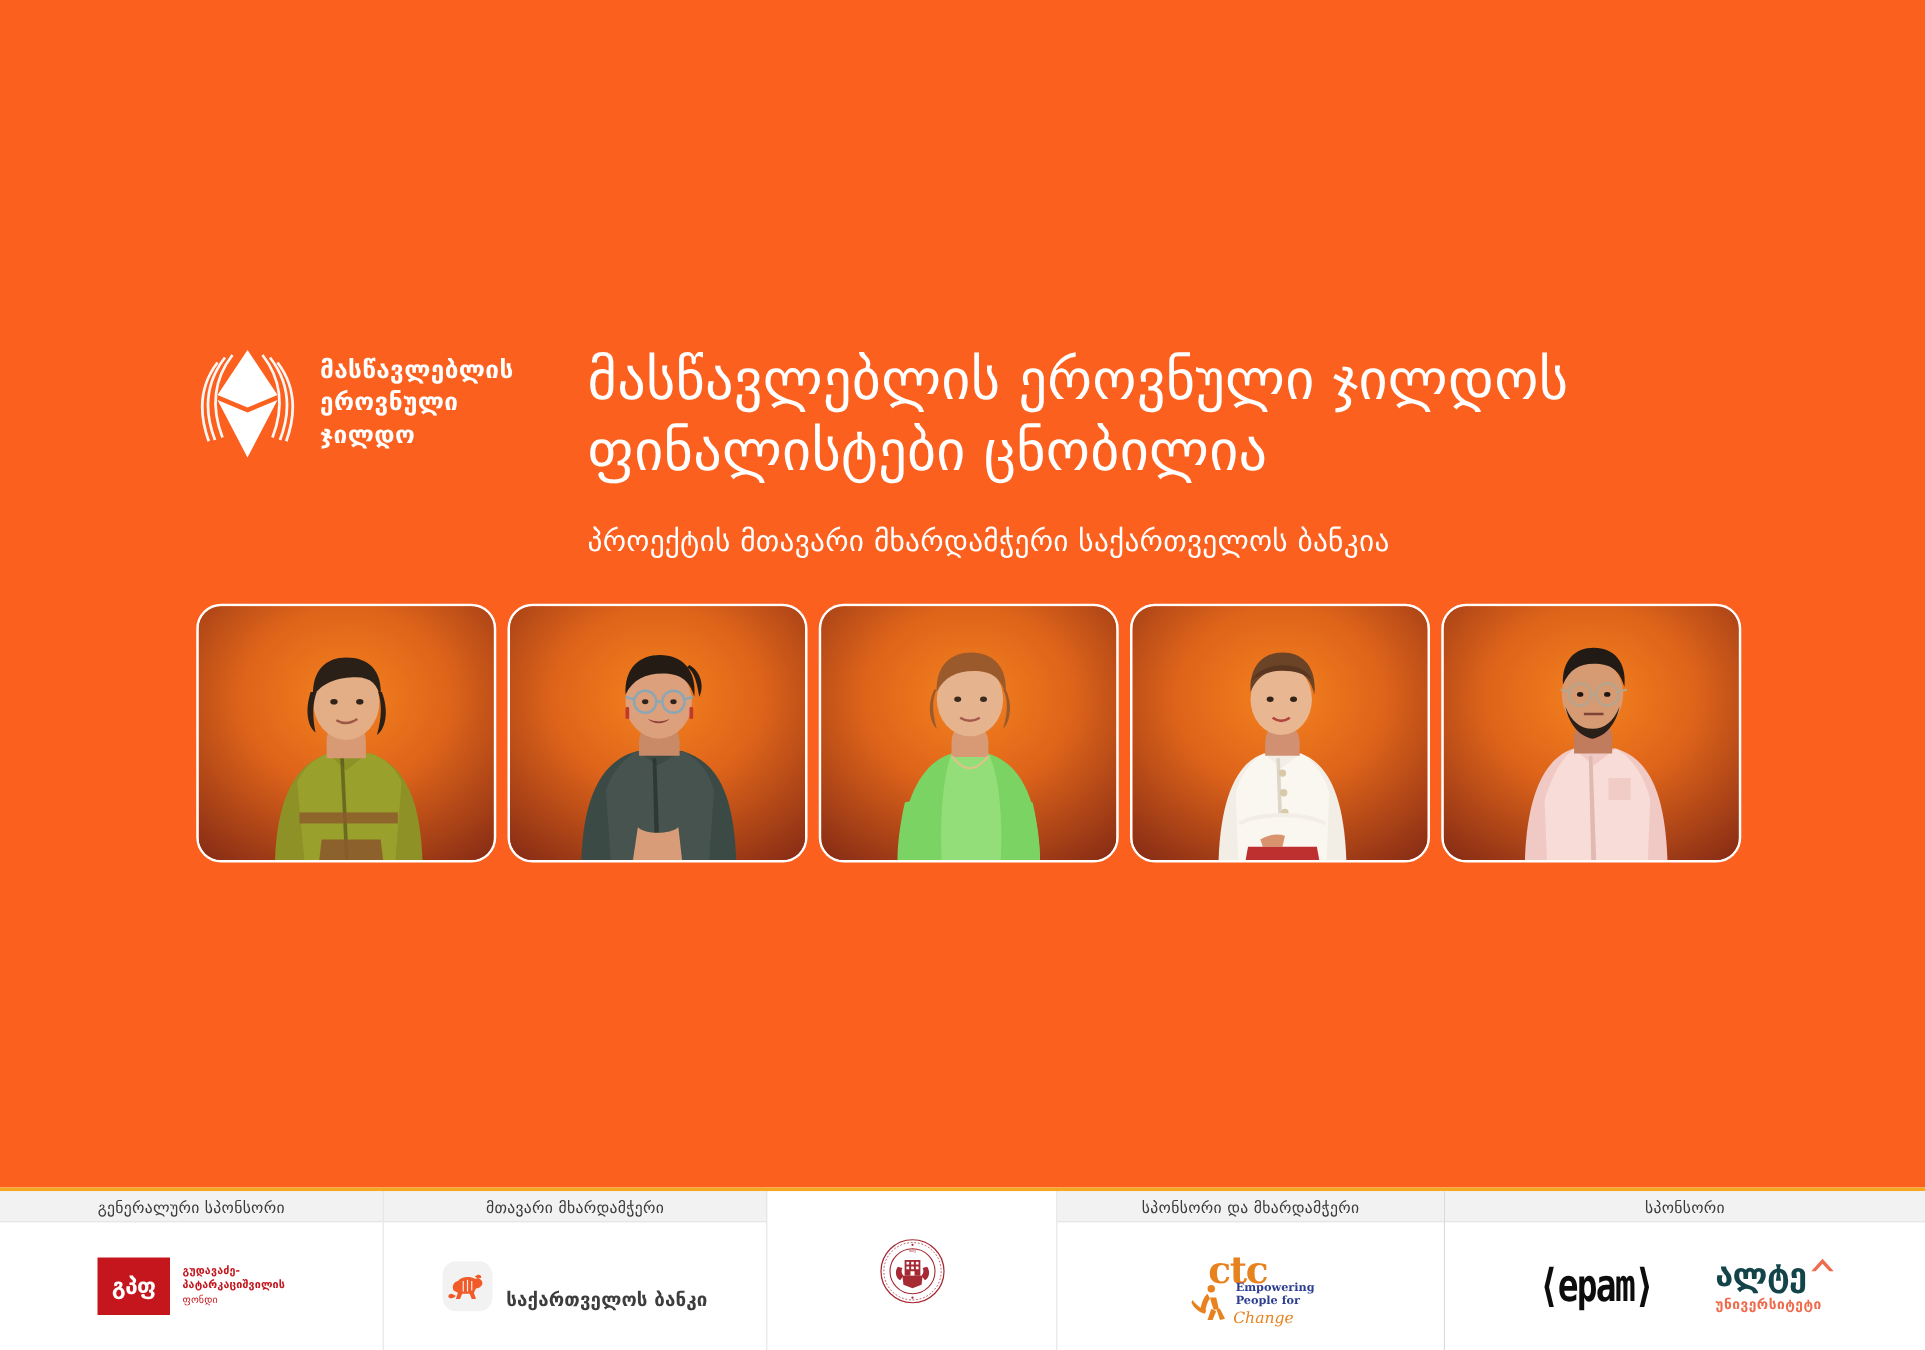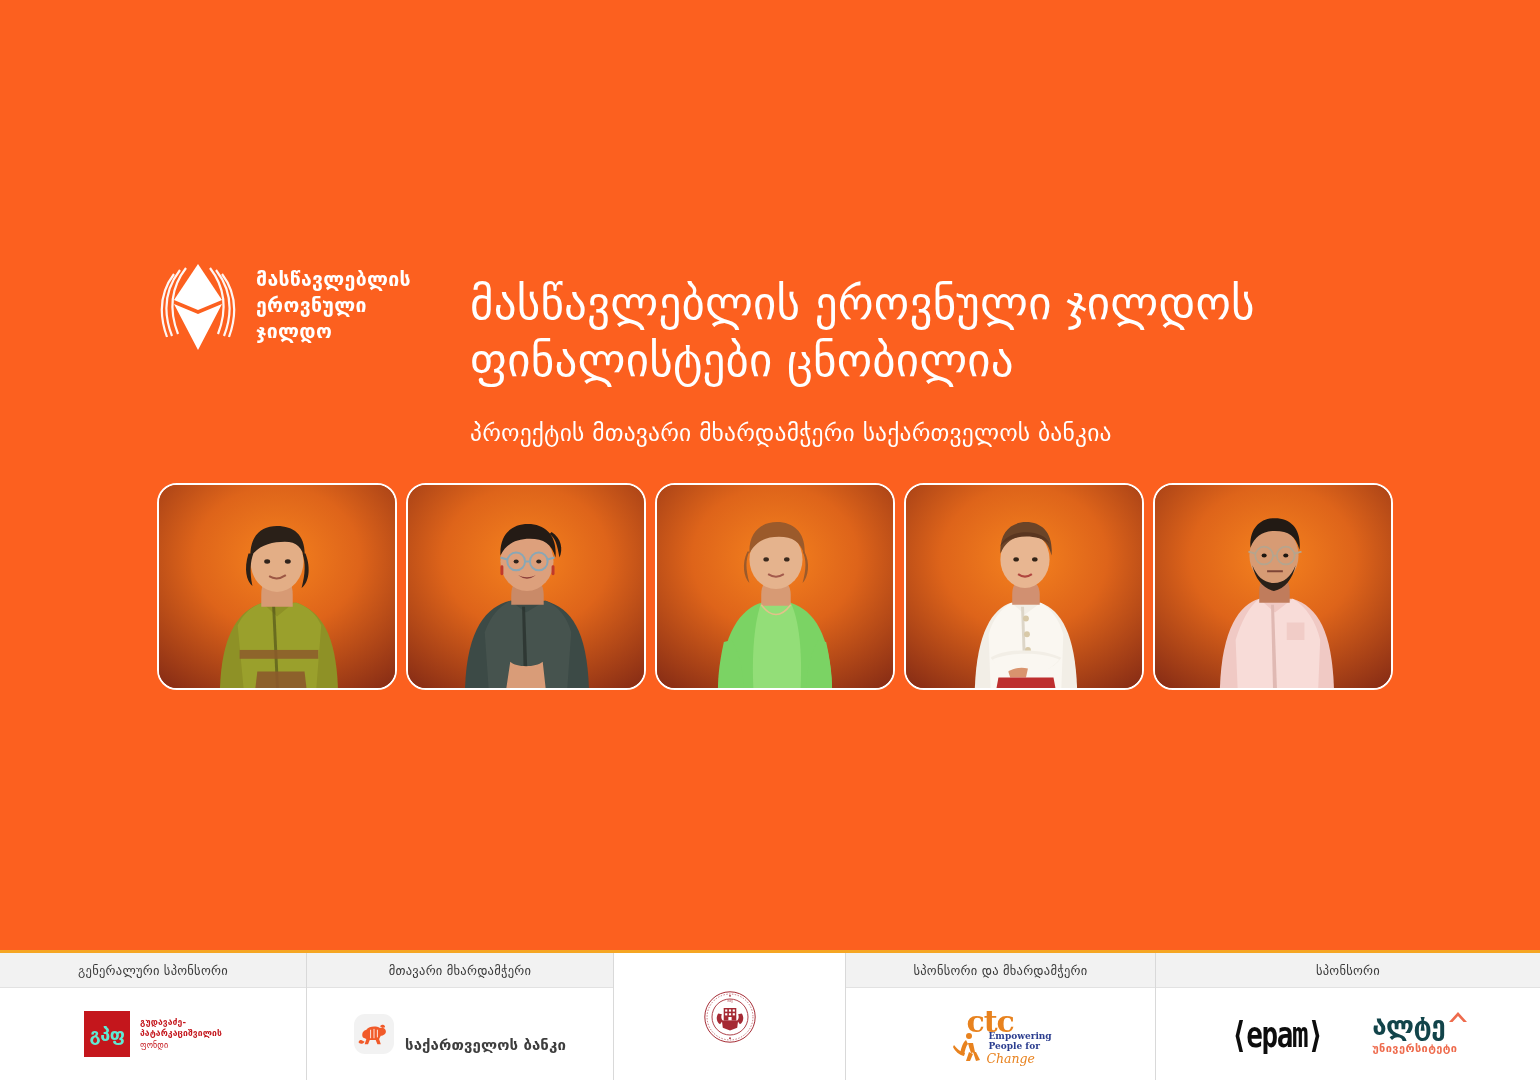--- a/index.html
+++ b/index.html
@@ -11,21 +11,21 @@
   }
 
   
   #hero{
     position:absolute; left:0; top:0; width:1540px; height:950px;
     background:#FC601F;
   }
 
   
   #brand{
-    position:absolute; left:156px; top:260px;
+    position:absolute; left:156px; top:276px;
     display:flex; align-items:center; gap:16px;
   }
   #brand-mark{ width:84px; height:92px; flex:0 0 auto; }
   #brand-word{
     color:#ffffff;
     font-size:19.5px; line-height:1.33; font-weight:700;
     letter-spacing:.3px; white-space:pre-line;
   }
 
   
@@ -65,39 +65,39 @@
     border-top:3px solid #F5A623;
     display:flex;
   }
   .fcol{
     position:relative; height:127px;
     display:flex; flex-direction:column;
     border-right:1px solid #d9d9d9;
   }
   .fcol:last-child{ border-right:none; }
   .fcol-head{
-    height:35px; background:#f2f2f2;
+    height:25px; background:#f2f2f2;
     display:flex; align-items:center; justify-content:center;
     border-bottom:1px solid #e2e2e2;
   }
   .fcol-head span{
     font-size:12.5px; color:#3a3a3a; letter-spacing:.25px;
     white-space:nowrap;
   }
   .fcol-body{
     flex:1; background:#ffffff;
     display:flex; align-items:center; justify-content:center;
     gap:14px; padding:0 8px;
   }
 
   
   .gpf{ display:flex; align-items:center; gap:10px; }
   .gpf-sq{
-    width:46px; height:46px; background:#C4161C;
-    color:#5eead4; font-size:18px; font-weight:700;
+    width:58px; height:46px; background:#C4161C;
+    color:#ffffff; font-size:18px; font-weight:700;
     display:flex; align-items:center; justify-content:center;
     letter-spacing:-.5px;
   }
   .gpf-txt{
     color:#C4161C; font-size:8.6px; font-weight:700;
     line-height:1.35; white-space:pre-line; letter-spacing:.1px;
   }
   .gpf-txt i{ font-style:normal; font-weight:400; font-size:8px; }
 
   

